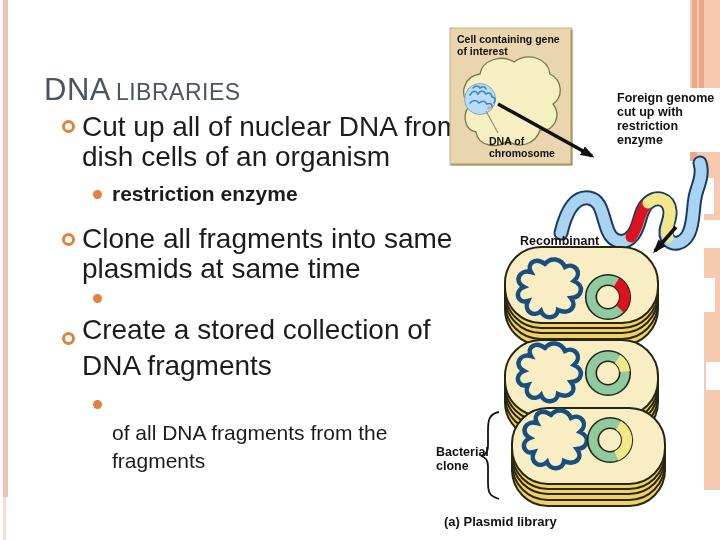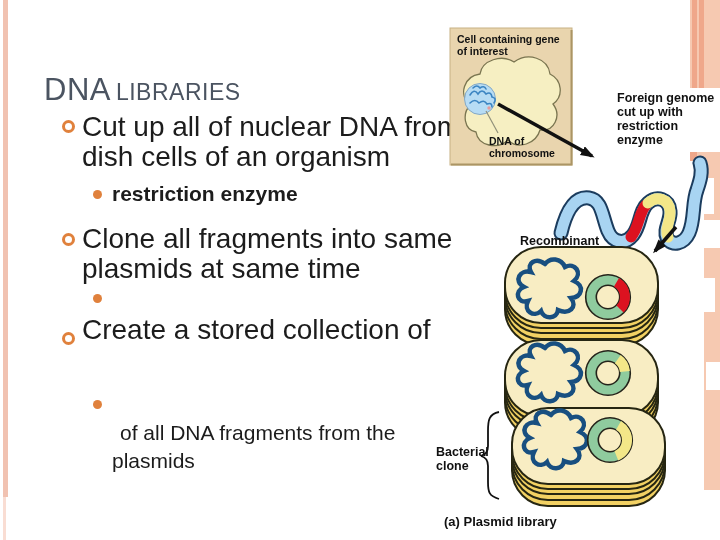--- a/index.html
+++ b/index.html
@@ -47,24 +47,25 @@
   <div class="l2" style="left:112px;top:180px;font-weight:bold;">restriction enzyme</div>
 
   <div class="ring" style="left:62px;top:233px;"></div>
   <div class="l1" style="left:82px;top:224px;"><span>Clone </span><span class="u">all</span><span> fragments into same</span></div>
   <div class="l1" style="left:82px;top:254px;">plasmids at same time</div>
 
   <div class="dot" style="left:93px;top:294px;"></div>
 
   <div class="ring" style="left:62px;top:332px;"></div>
   <div class="l1" style="left:82px;top:315px;">Create a stored collection of</div>
+  <div class="l1" style="left:82px;top:351px;">DNA fragments</div>
 
   <div class="dot" style="left:93px;top:400px;"></div>
-  <div class="l2" style="left:120px;top:419px;text-align:center;">of all DNA fragments from the</div>
-  <div class="l2" style="left:112px;top:447px;">plasmids</div>
+  <div class="l2" style="left:112px;top:419px;text-align:center;">of all DNA fragments from the</div>
+  <div class="l2" style="left:112px;top:447px;">fragments</div>
 
   <svg id="figure" viewBox="430 20 290 515" xmlns="http://www.w3.org/2000/svg">
     <defs>
       <marker id="ah" markerUnits="userSpaceOnUse" markerWidth="16" markerHeight="12" refX="11" refY="5" orient="auto">
         <polygon points="0,0 14,5 0,10" fill="#111"></polygon>
       </marker>
       <path id="chrom" d="M 545,264 C 536,257 526,263 531,272 C 520,269 513,281 524,287 C 514,291 517,304 528,301 C 523,311 534,318 541,311 C 544,320 557,319 558,310 C 569,315 578,307 571,298 C 582,297 585,286 574,281 C 583,273 575,262 565,267 C 561,258 550,257 545,264" fill="none" stroke="#184f80" stroke-width="4.5" stroke-linecap="round"></path>
       <g id="bact">
         <rect x="505" y="269" width="153" height="76" rx="36" fill="#f2d163" stroke="#262612" stroke-width="2"></rect>
         <rect x="505" y="263" width="153" height="76" rx="36" fill="#f2d163" stroke="#262612" stroke-width="2"></rect>

